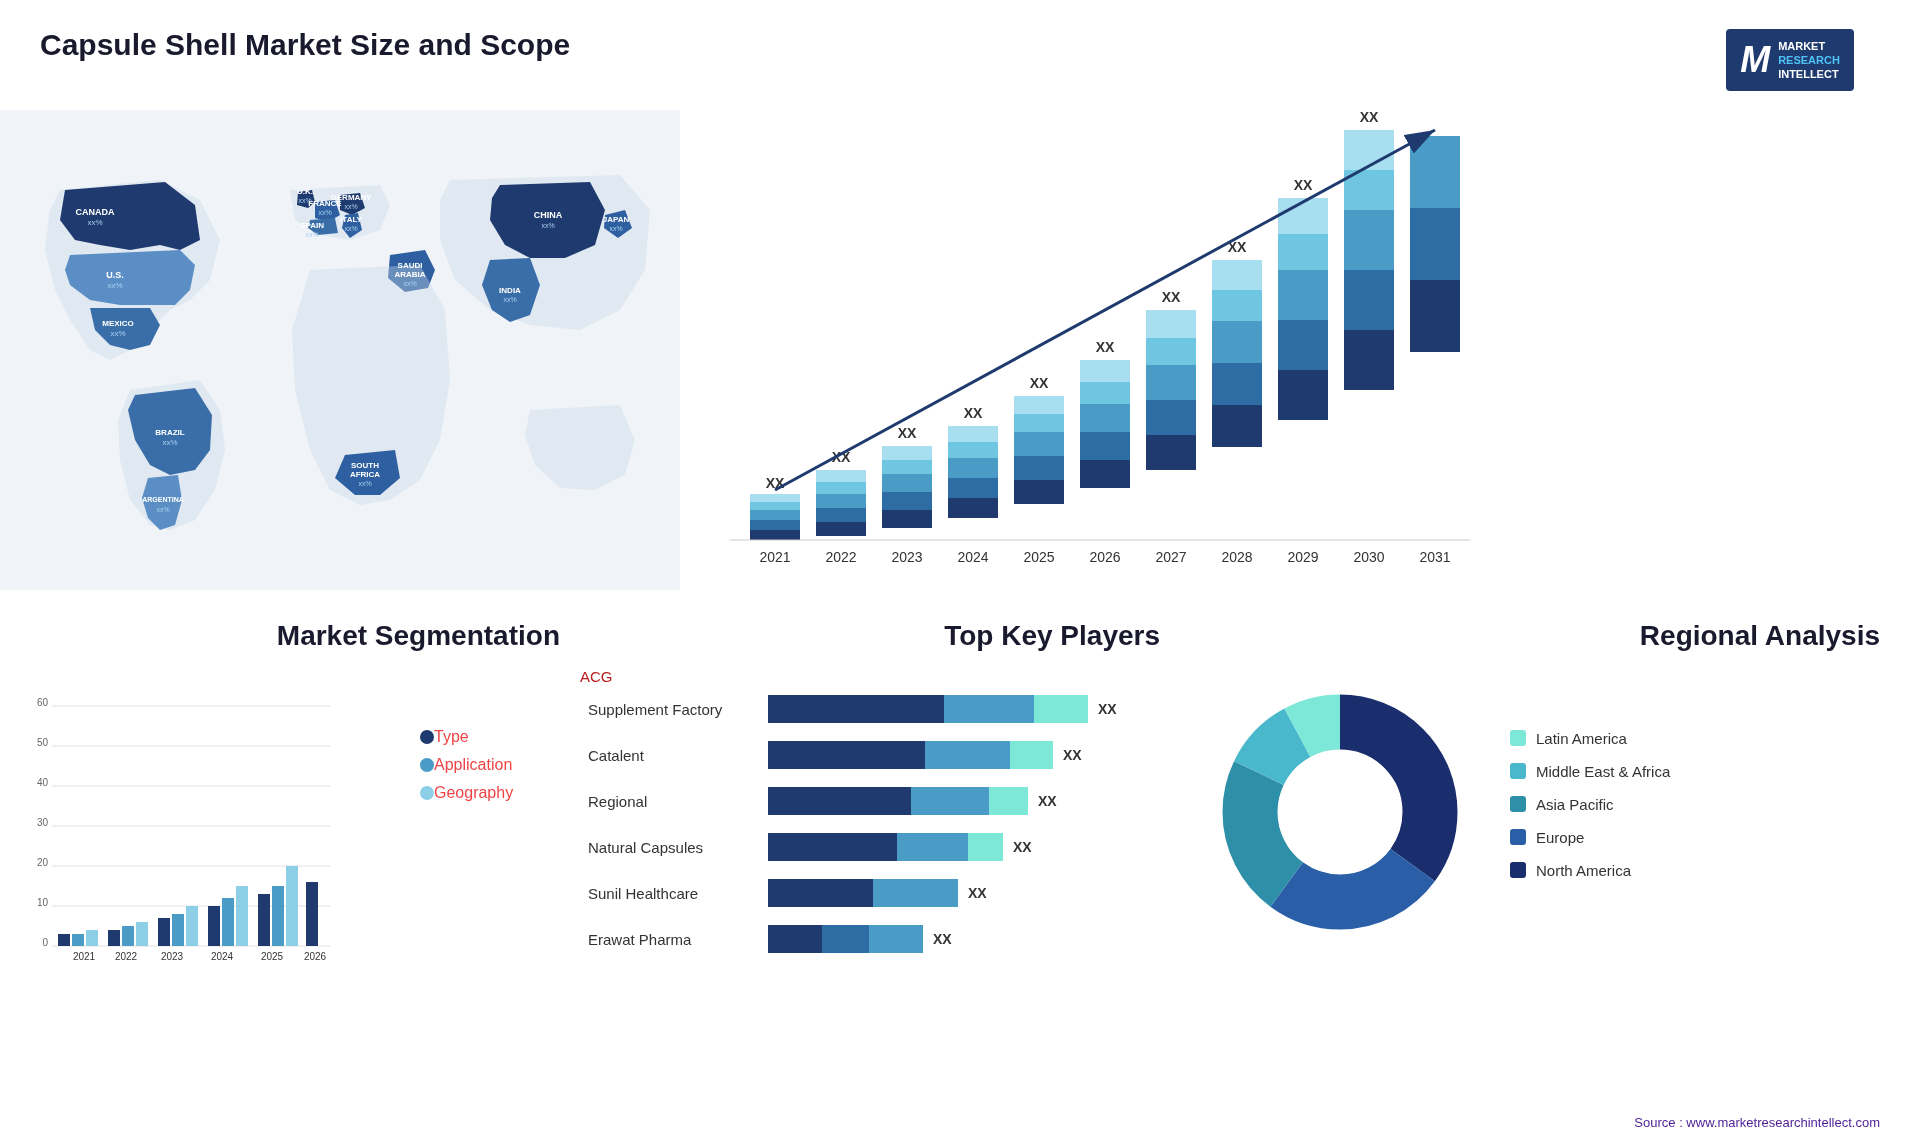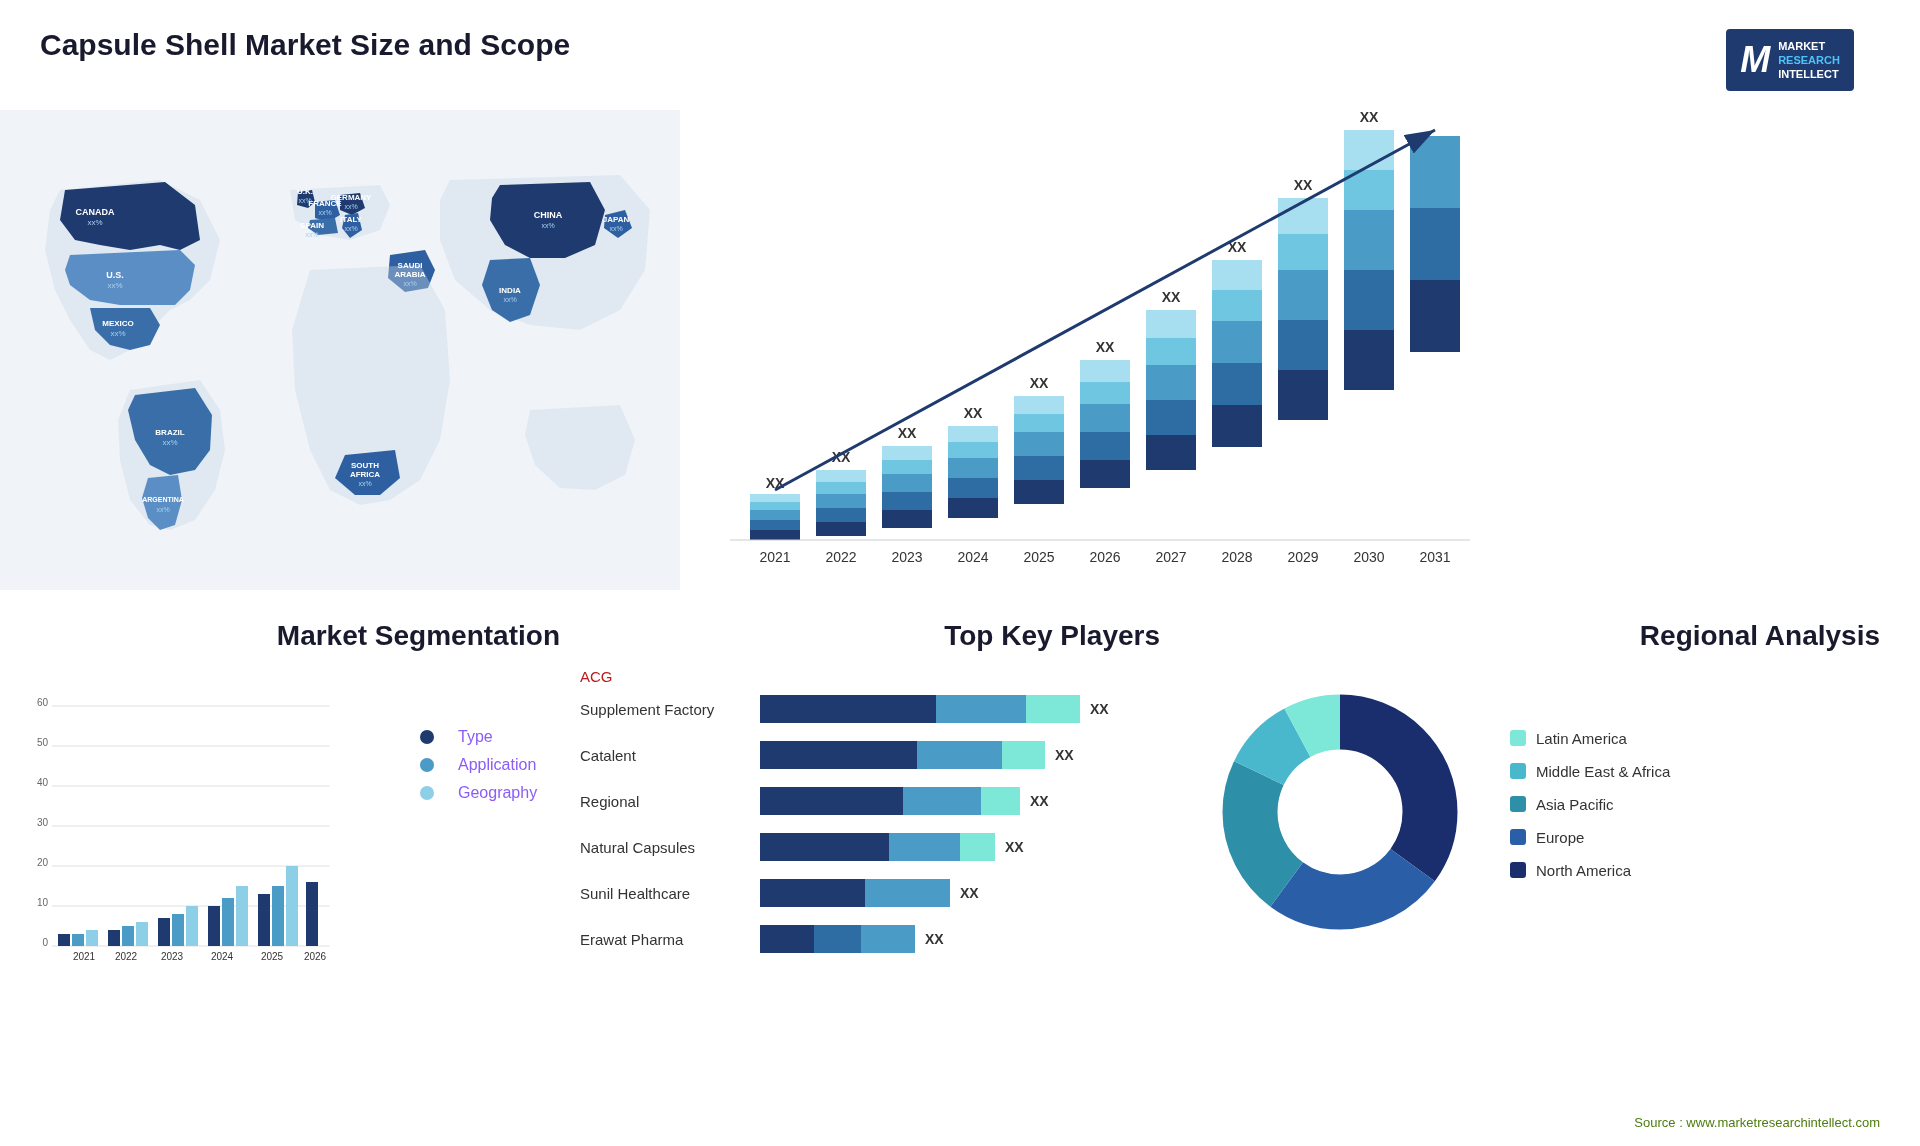--- a/index.html
+++ b/index.html
@@ -99,24 +99,24 @@
       color: #1a1a2e;
       margin-bottom: 16px;
       text-align: right;
     }
     .seg-legend {
       margin-left: 20px;
     }
     .seg-legend-item {
       display: flex;
       align-items: center;
-      gap: 24px;
+      gap: 0;
       margin-bottom: 10px;
       font-size: 16px;
-      color: #8b5cf6;
+      color: #ef4444;
       padding-left: 40px;
     }
     .legend-dot {
       width: 14px;
       height: 14px;
       border-radius: 50%;
     }
 
     
     .players-section {
@@ -127,20 +127,21 @@
       height: 460px;
     }
     .players-list {
       margin-top: 10px;
     }
     .player-row {
       display: flex;
       align-items: center;
       margin-bottom: 18px;
       gap: 10px;
+      margin-left: 8px;
     }
     .player-name {
       width: 170px;
       font-size: 15px;
       color: #333;
       flex-shrink: 0;
     }
     .player-bar-container {
       flex: 1;
       display: flex;
@@ -198,21 +199,21 @@
       border-radius: 3px;
       flex-shrink: 0;
     }
 
     
     .source-text {
       position: absolute;
       bottom: 16px;
       right: 40px;
       font-size: 13px;
-      color: #4d7c0f;
+      color: #4c1d95;
     }
 
     
     .seg-chart-area {
       width: 320px;
       height: 320px;
       position: relative;
     }
 
     

